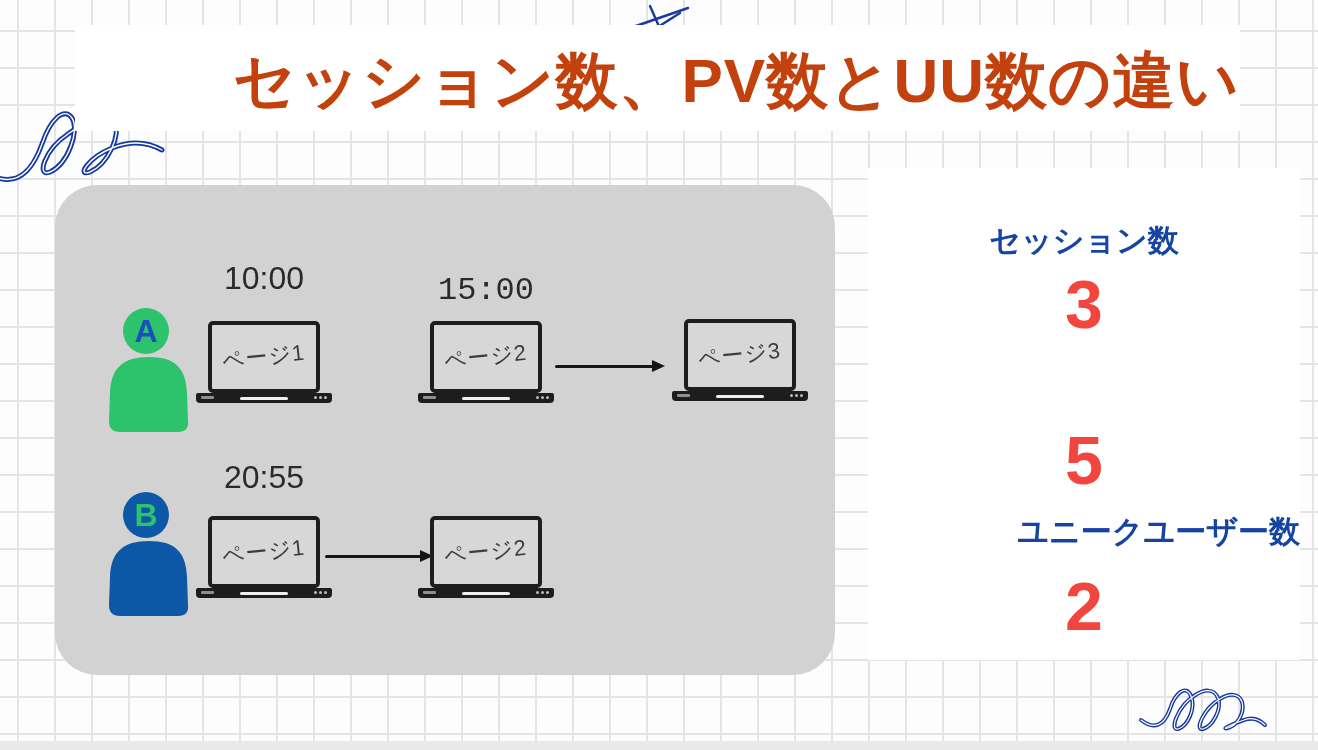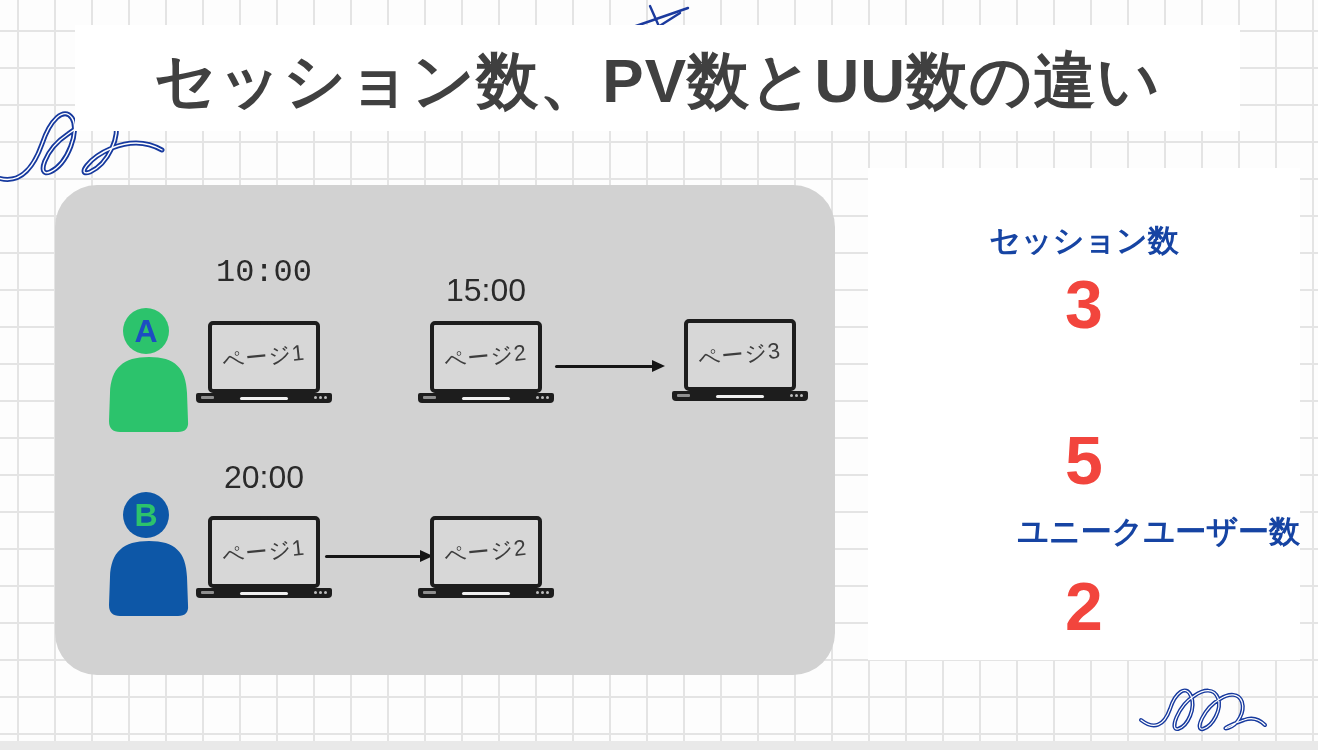--- a/index.html
+++ b/index.html
@@ -13,23 +13,23 @@
       linear-gradient(to right, #e4e4e4 2px, transparent 2px),
       linear-gradient(to bottom, #e4e4e4 2px, transparent 2px);
     background-size:37px 37px;
     background-position:17px 30px;
   }
   .abs { position:absolute; }
 
   
   .title-band { left:75px; top:25px; width:1165px; height:106px; background:#ffffff; }
   .title {
-    padding-top:14px; width:100%; text-align:center;
+    padding-top:14px; width:100%; text-align:right;
     font-size:62px; font-weight:800; letter-spacing:1px;
-    color:#404040; white-space:nowrap;
+    color:#c2410c; white-space:nowrap;
   }
 
   
   .diagram-box { left:55px; top:185px; width:780px; height:490px; background:#d2d2d2; border-radius:42px; }
 
   
   .person { width:92px; height:130px; }
   .person-a .person-shape { fill:#2cc36c; }
   .person-a .person-letter { fill:#1d4dc2; }
   .person-b .person-shape { fill:#0d57a7; }
@@ -104,37 +104,37 @@
   </div>
 
   <div class="abs diagram-box">
 
     <svg class="abs person person-a" style="left:48px; top:120px;" viewBox="0 0 92 130">
       <circle class="person-shape" cx="43" cy="26" r="23"></circle>
       <path class="person-shape" d="M46,52 C20,52 8,63 7,88 L6,116 Q6,127 17,127 L75,127 Q86,127 85,116 L84,88 C83,63 72,52 46,52 Z"></path>
       <text class="person-letter" x="43" y="37" text-anchor="middle">A</text>
     </svg>
 
-    <div class="abs time" style="left:141px; top:69px;font-family:Liberation Mono, monospace;">10:00</div>
+    <div class="abs time" style="left:141px; top:75px;">10:00</div>
     <div class="abs laptop" style="left:141px; top:136px;">
       <div class="screen">
         <span class="screen-label">ページ1</span>
       </div>
       <div class="base">
         <span class="notch"></span>
         <span class="trackpad"></span>
         <span class="dots">
             <span class="dot"></span>
             <span class="dot"></span>
             <span class="dot"></span>
           </span>
       </div>
     </div>
 
-    <div class="abs time" style="left:363px; top:87px;">15:00</div>
+    <div class="abs time" style="left:363px; top:87px;font-family:Liberation Mono, monospace;">15:00</div>
     <div class="abs laptop" style="left:363px; top:136px;">
       <div class="screen">
         <span class="screen-label">ページ2</span>
       </div>
       <div class="base">
         <span class="notch"></span>
         <span class="trackpad"></span>
         <span class="dots">
             <span class="dot"></span>
             <span class="dot"></span>
@@ -159,21 +159,21 @@
           </span>
       </div>
     </div>
 
     <svg class="abs person person-b" style="left:48px; top:304px;" viewBox="0 0 92 130">
       <circle class="person-shape" cx="43" cy="26" r="23"></circle>
       <path class="person-shape" d="M46,52 C20,52 8,63 7,88 L6,116 Q6,127 17,127 L75,127 Q86,127 85,116 L84,88 C83,63 72,52 46,52 Z"></path>
       <text class="person-letter" x="43" y="37" text-anchor="middle">B</text>
     </svg>
 
-    <div class="abs time" style="left:141px; top:274px;">20:00</div>
+    <div class="abs time" style="left:141px; top:274px;">20:55</div>
     <div class="abs laptop" style="left:141px; top:331px;">
       <div class="screen">
         <span class="screen-label">ページ1</span>
       </div>
       <div class="base">
         <span class="notch"></span>
         <span class="trackpad"></span>
         <span class="dots">
             <span class="dot"></span>
             <span class="dot"></span>

